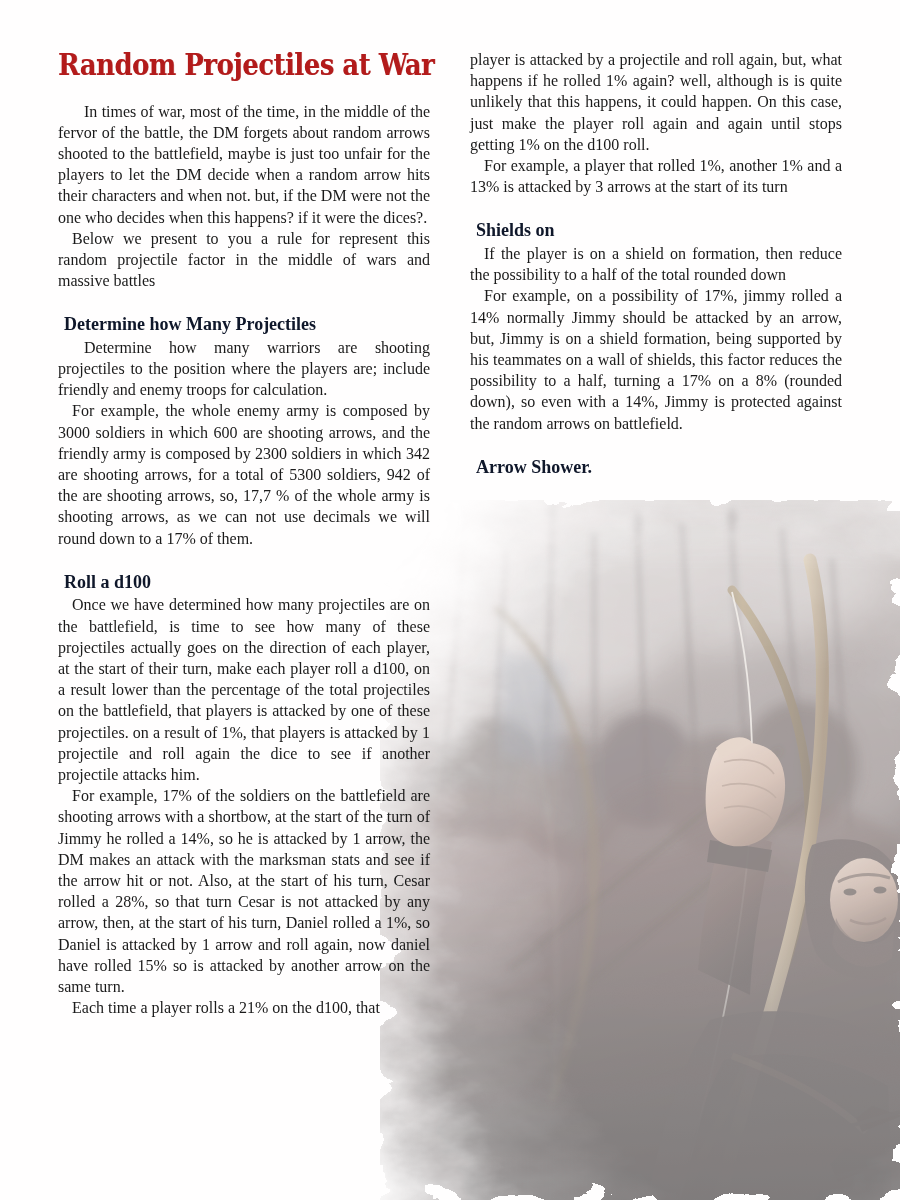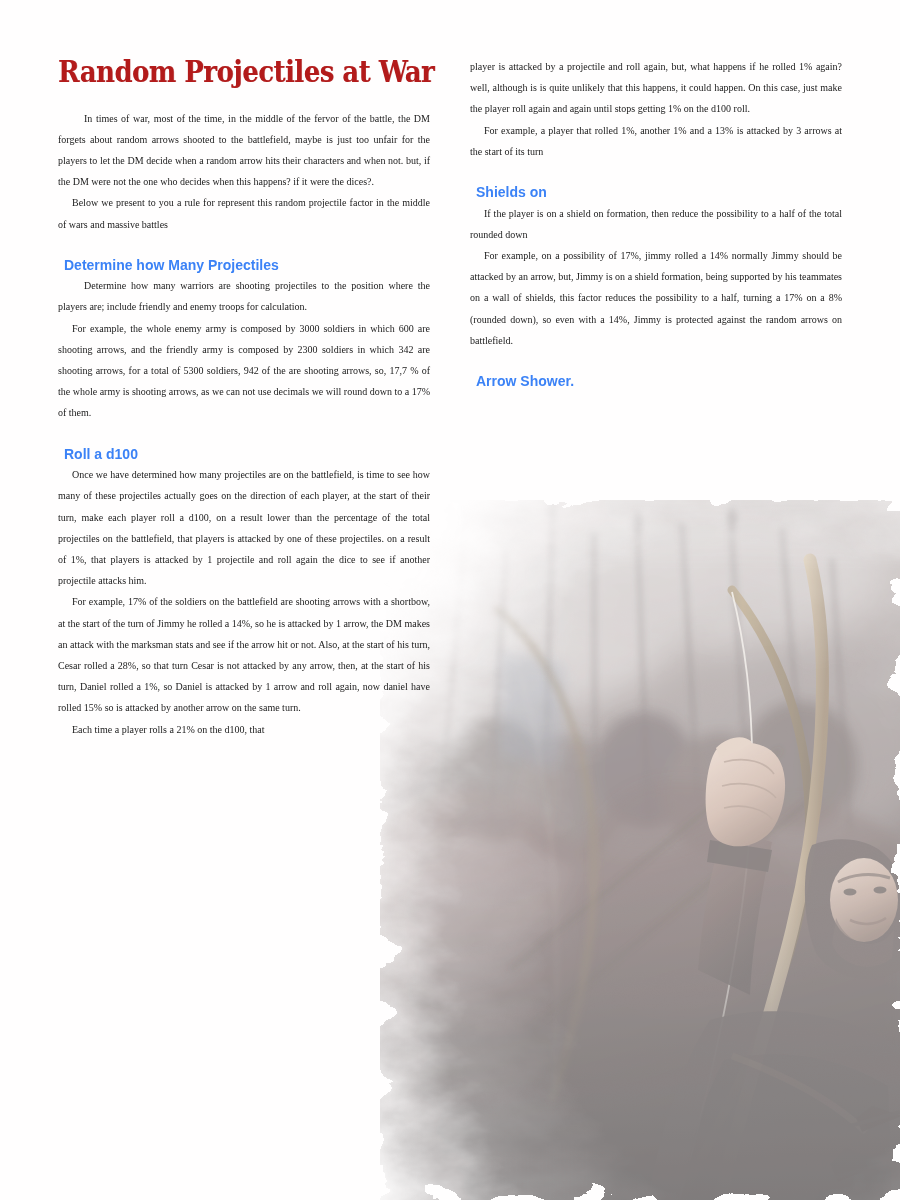--- a/index.html
+++ b/index.html
@@ -41,21 +41,21 @@
   }
 
   .columns {
     position: relative;
     width: 784px;
     height: 1130px;
   }
 
   .col {
     position: absolute;
-    top: 16px;
+    top: 9px;
     width: 372px;
   }
   .col-left  { left: 0; }
   .col-right { left: 412px; }
 
   
   .doc-title {
     margin: 0 0 20px 0;
     color: #b31b1b;
     font-family: "DejaVu Serif", "Liberation Serif", serif;
@@ -65,34 +65,34 @@
     line-height: 1.05;
     font-stretch: condensed;
     transform: scaleX(0.96);
     transform-origin: left center;
     white-space: nowrap;
     text-shadow: 0.5px 0 0 rgba(150,15,15,0.45);
   }
 
   
   .sec-head {
-    color: #3b82f6;
-    font-family: Liberation Sans, sans-serif;
-    font-size: 14px;
+    color: #0f172a;
+    font-family: Liberation Serif, serif;
+    font-size: 18px;
     font-weight: 700;
     margin: 22px 0 1px 6px;
     line-height: 1.25;
   }
   .sec-head.first { }
 
   
   p.body {
     margin: 0;
     color: #1a1a1a;
-    font-size: 10px;
+    font-size: 16px;
     line-height: 21.2px;
     text-align: justify;
     text-justify: inter-word;
     text-indent: 14px;
     hyphens: none;
   }
   p.body.wide-indent { text-indent: 26px; }
   p.body.noindent { text-indent: 0; }
   p.body + p.body { margin-top: 0; }
 </style>

